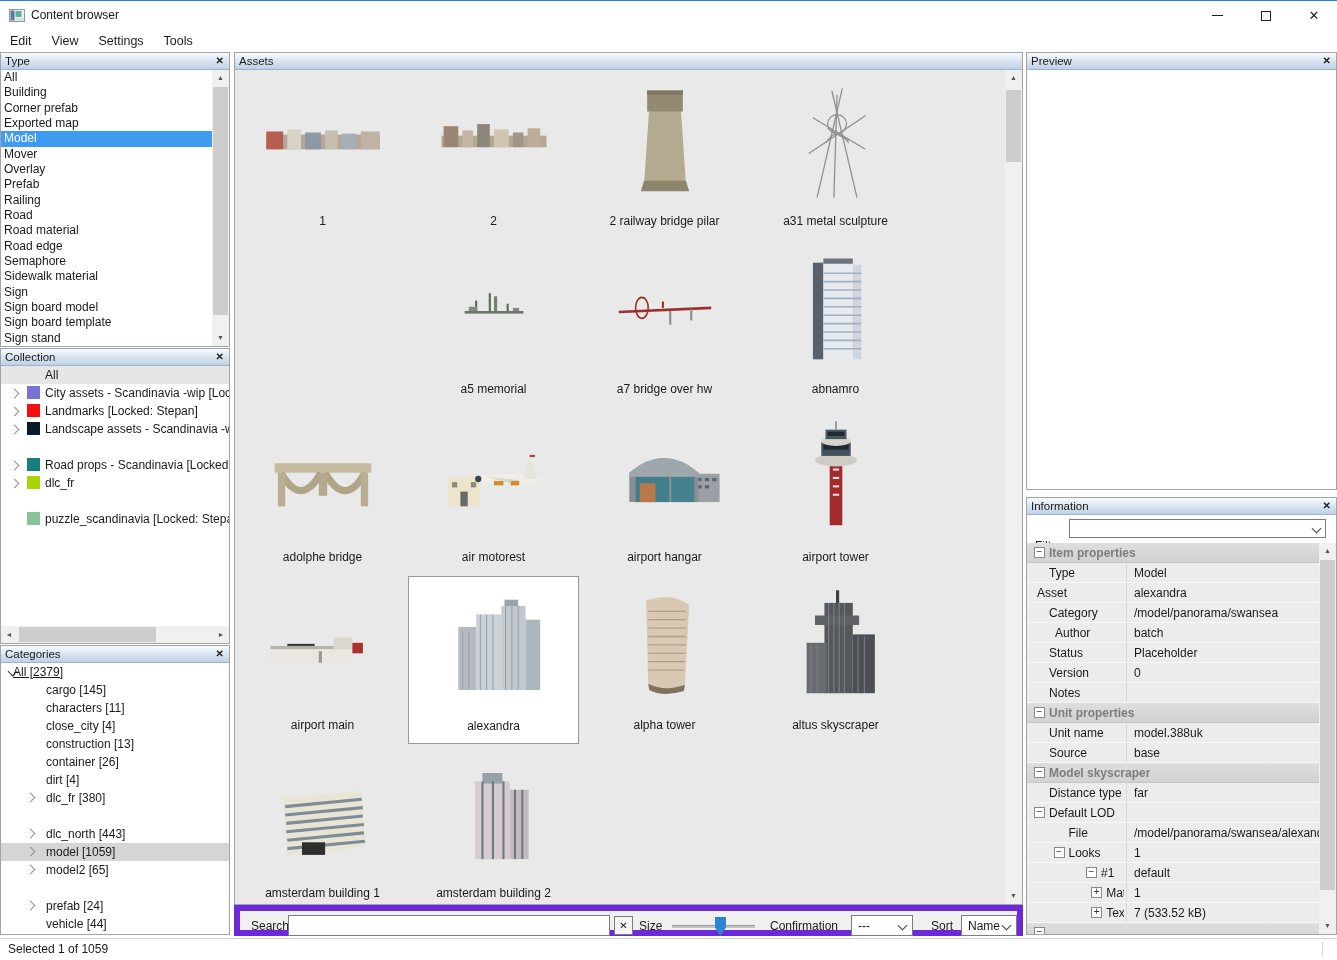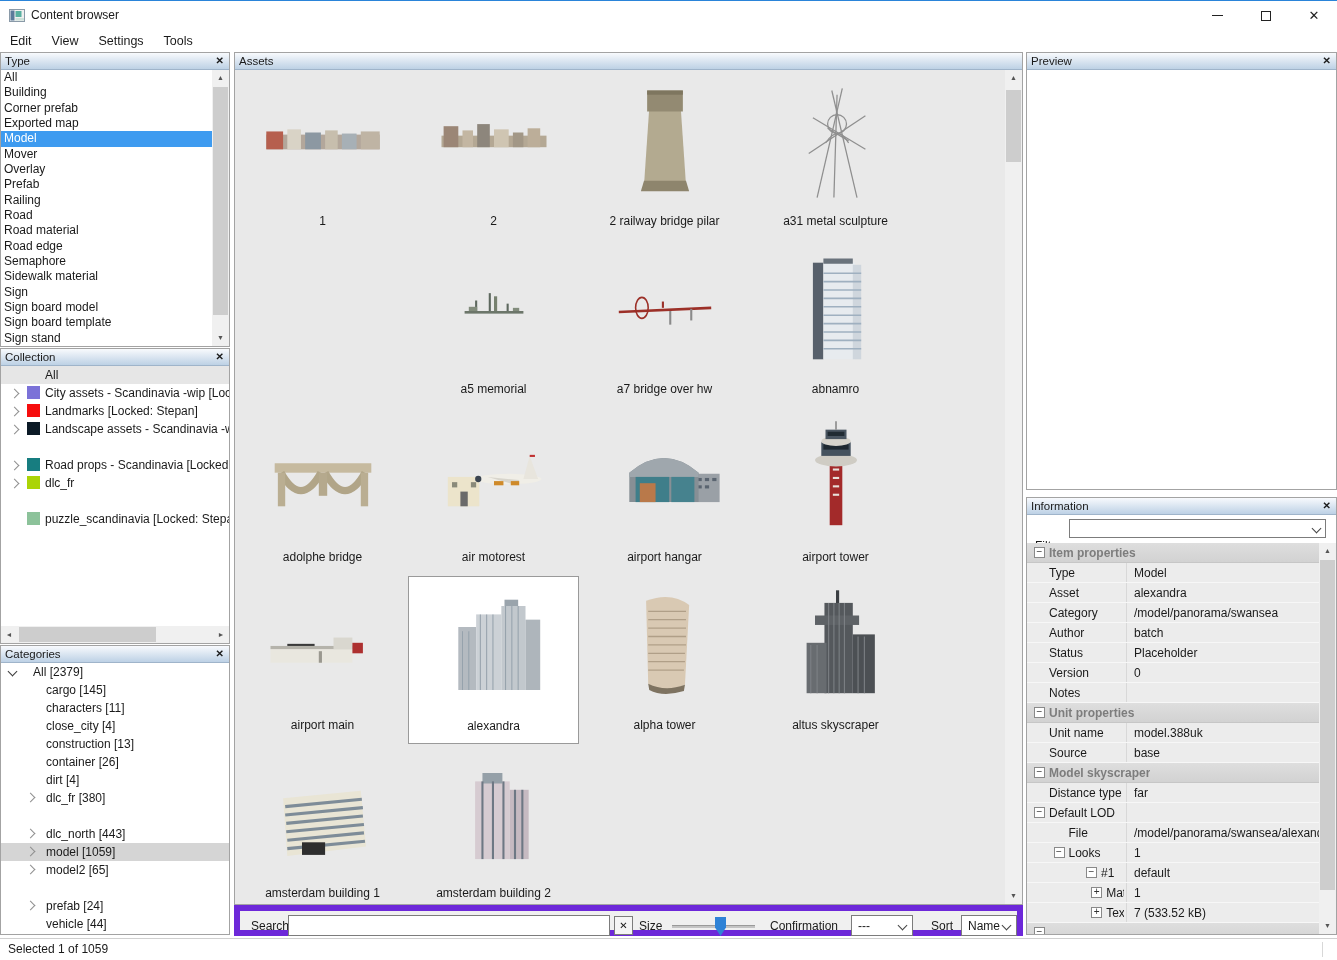--- a/index.html
+++ b/index.html
@@ -201,21 +201,21 @@
 </div>
 
 <div class="panel" style="left:0;top:645px;width:230px;height:290px;">
   <div class="phead">
     <span>Categories</span>
     <span class="px">✕</span>
   </div>
   <div id="categories-body" style="position:absolute;top:17px;left:0;right:0;bottom:0;background:#fff;overflow:hidden;">
       <div class="karow">
         <span class="chev down" style="left: 8px; top: 5px;"></span>
-        <span class="kalabel" style="left: 32px;">All [2379]</span>
+        <span class="kalabel" style="left: 12px; text-decoration: underline;">All [2379]</span>
       </div>
       <div class="karow">
         <span class="kalabel" style="left: 45px;">cargo [145]</span>
       </div>
       <div class="karow">
         <span class="kalabel" style="left: 45px;">characters [11]</span>
       </div>
       <div class="karow">
         <span class="kalabel" style="left: 45px;">close_city [4]</span>
       </div>
@@ -598,29 +598,29 @@
   <div class="igrid" id="info-grid">
       <div class="irow sec">
         <span class="ibox" style="left: 7px;">−</span>
         <span class="ilabel" style="left: 22px;">Item properties</span>
       </div>
       <div class="irow">
         <span class="ilabel" style="left: 22px; width: 75px;">Type</span>
         <span class="ival">Model</span>
       </div>
       <div class="irow">
-        <span class="ilabel" style="left: 22px; width: 75px;">Asset</span>
+        <span class="ilabel" style="left: 10px; width: 75px;">Asset</span>
         <span class="ival">alexandra</span>
       </div>
       <div class="irow">
         <span class="ilabel" style="left: 22px; width: 75px;">Category</span>
         <span class="ival">/model/panorama/swansea</span>
       </div>
       <div class="irow">
-        <span class="ilabel" style="left: 22px; width: 75px;">Author</span>
+        <span class="ilabel" style="left: 28px; width: 75px;">Author</span>
         <span class="ival">batch</span>
       </div>
       <div class="irow">
         <span class="ilabel" style="left: 22px; width: 75px;">Status</span>
         <span class="ival">Placeholder</span>
       </div>
       <div class="irow">
         <span class="ilabel" style="left: 22px; width: 75px;">Version</span>
         <span class="ival">0</span>
       </div>

